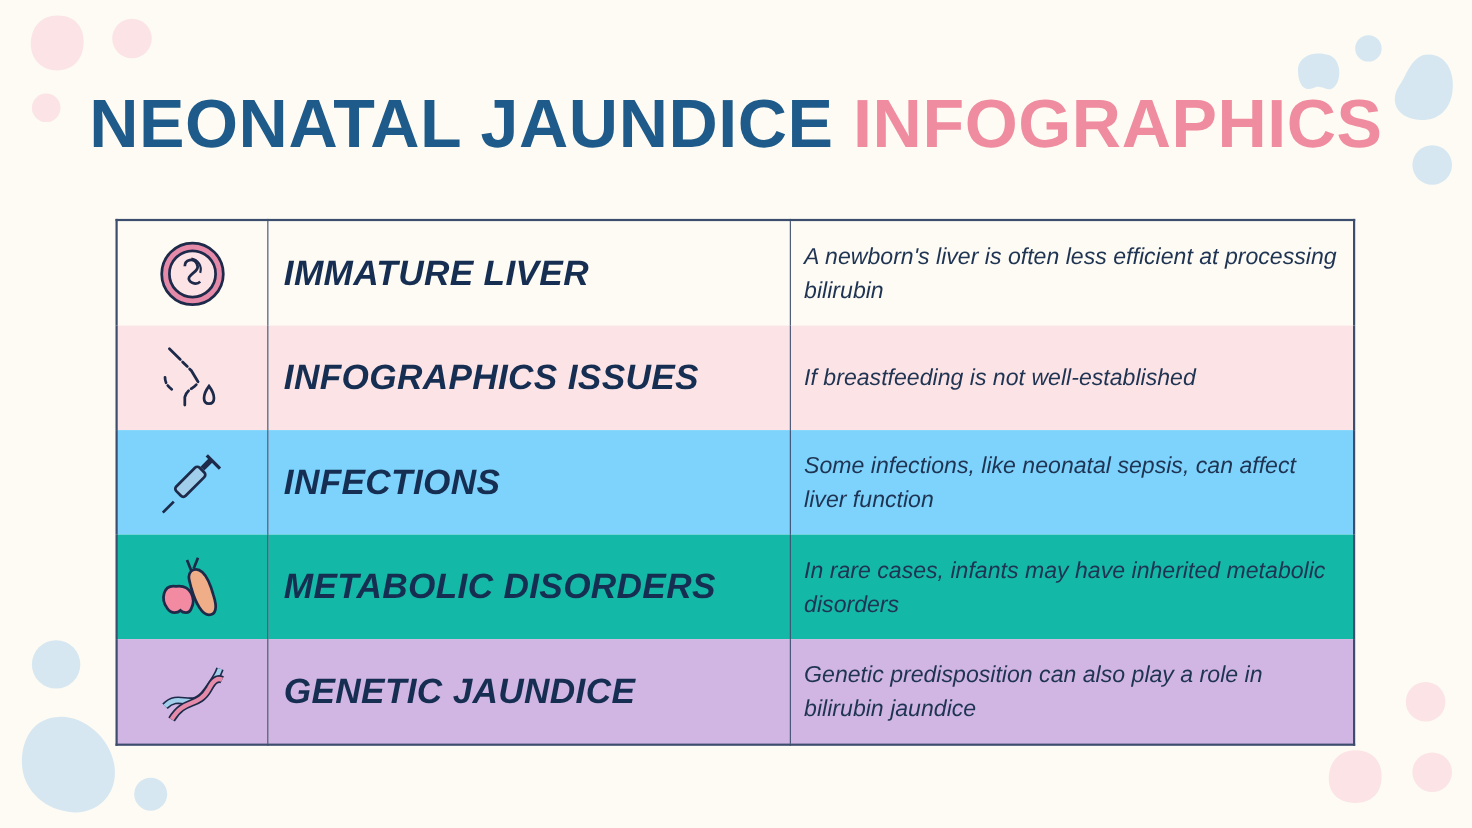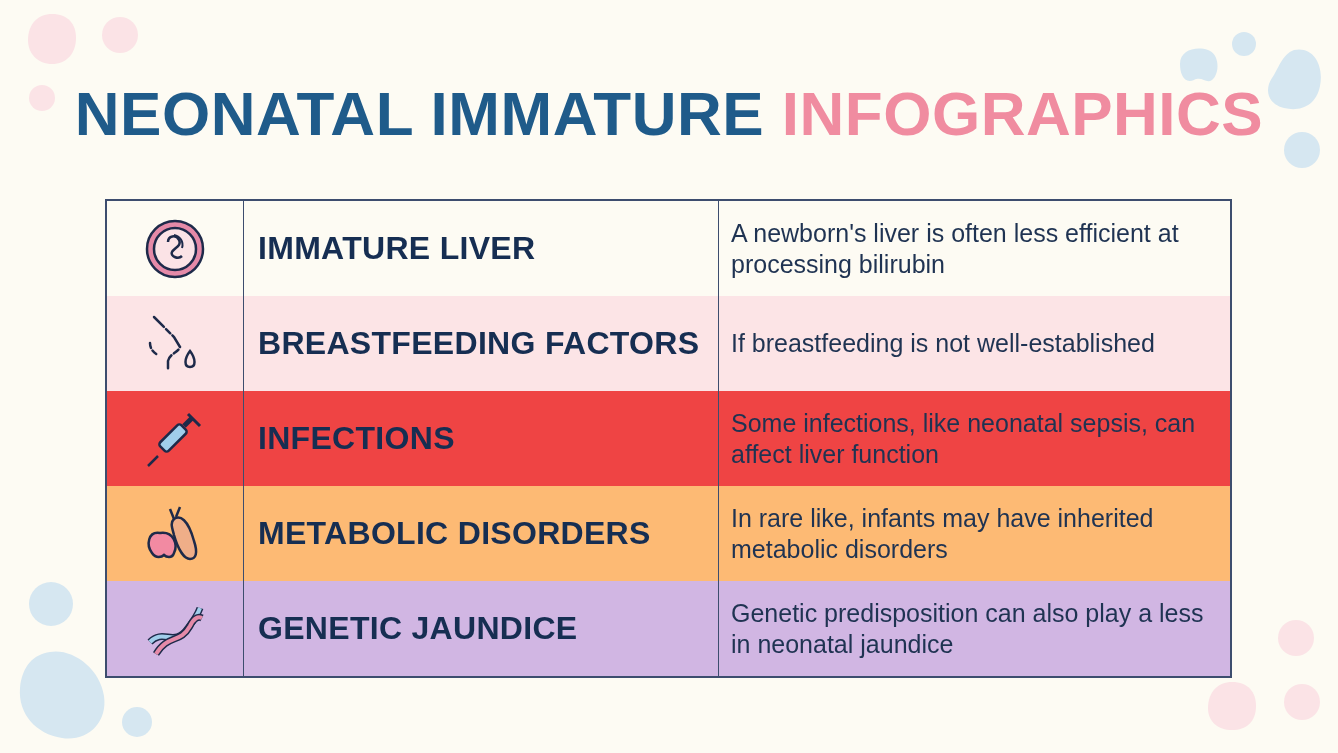--- a/index.html
+++ b/index.html
@@ -1,25 +1,25 @@
 <!DOCTYPE html>
 <html><head>
 <meta charset="utf-8">
 <style>
   html,body{margin:0;padding:0;}
   body{width:1338px;height:753px;background:#fdfbf3;position:relative;overflow:hidden;font-family:"Liberation Sans",sans-serif;}
   .blob{position:absolute;}
   .title{position:absolute;left:0;right:0;top:78px;text-align:center;font-size:62px;font-weight:bold;letter-spacing:0.5px;}
   .title .t1{color:#1f5b8a;}
   .title .t2{color:#f08ca0;font-weight:bold;}
-  table{position:absolute;left:105px;top:199px;width:1127px;border-collapse:collapse;border:2px solid #3d4d6e;}
+  table{position:absolute;left:105px;top:199px;width:1127px;border-collapse:collapse;border:2px solid #3d4d6e;font-style:italic;}
   td{height:95px;padding:0;border-right:1.5px solid #3d4d6e;vertical-align:middle;}
   td.ic{width:136px;text-align:center;}
   td.nm{width:460px;padding-left:14px;font-weight:bold;font-size:32px;color:#162e52;letter-spacing:0.3px;}
-  td.ds{padding-left:12px;padding-right:10px;font-size:25px;color:#1f3352;line-height:31px;border-right:none;}
+  td.ds{padding-left:12px;padding-right:10px;font-size:21px;color:#1f3352;line-height:31px;border-right:none;}
   svg{display:inline-block;vertical-align:middle;}
 </style>
 </head>
 <body>
 
 <svg class="blob" style="left:26px;top:12px" width="52" height="54">
     <path d="M26 2 C42 2 50 12 50 26 C50 42 40 52 26 52 C12 52 2 42 2 28 C2 12 12 2 26 2Z" fill="#fbe3e6"></path>
   </svg>
 <svg class="blob" style="left:100px;top:16px" width="40" height="40">
     <circle cx="20" cy="19" r="18" fill="#fbe3e6"></circle>
@@ -52,21 +52,21 @@
     <circle cx="20" cy="20" r="18" fill="#fbe3e6"></circle>
   </svg>
 <svg class="blob" style="left:1206px;top:680px" width="52" height="52">
     <path d="M26 2 C42 2 50 12 50 26 C50 42 40 50 26 50 C12 50 2 42 2 28 C2 12 12 2 26 2Z" fill="#fbe3e6"></path>
   </svg>
 <svg class="blob" style="left:1282px;top:682px" width="40" height="40">
     <circle cx="20" cy="20" r="18" fill="#fbe3e6"></circle>
   </svg>
 
 <div class="title">
-  <span class="t1">NEONATAL IMMATURE</span>
+  <span class="t1">NEONATAL JAUNDICE</span>
   <span class="t2">INFOGRAPHICS</span>
 </div>
 
 <table>
   <tbody>
       <tr style="background:#fdfbf3">
     <td class="ic">
       <svg width="62" height="62" viewBox="0 0 62 62">
         <circle cx="31" cy="31" r="28" fill="#e58aa8" stroke="#1e2a4a" stroke-width="2.5"></circle>
         <circle cx="31" cy="31" r="21" fill="#fbe3e6" stroke="#1e2a4a" stroke-width="2.5"></circle>
@@ -78,52 +78,52 @@
     <td class="ds"> A newborn's liver is often less efficient at processing bilirubin</td>
   </tr>
   <tr style="background:#fce4e6">
     <td class="ic">
       <svg width="62" height="62" viewBox="0 0 62 62">
         <path d="M10 4 L30 24 L36 34 C34 40 26 40 24 48 L24 56" fill="none" stroke="#1e2a4a" stroke-width="2.5" stroke-dasharray="14 3 6 3" stroke-linecap="round"></path>
         <path d="M6 30 C6 36 10 40 14 42" fill="none" stroke="#1e2a4a" stroke-width="2.5" stroke-dasharray="5 3" stroke-linecap="round"></path>
         <path d="M46 38 C40 46 40 54 46 54 C52 54 52 46 46 38Z" fill="none" stroke="#1e2a4a" stroke-width="2.5"></path>
       </svg>
     </td>
-    <td class="nm">BREASTFEEDING FACTORS</td>
+    <td class="nm">INFOGRAPHICS ISSUES</td>
     <td class="ds">If breastfeeding is not well-established</td>
   </tr>
-  <tr style="background:#ef4444">
+  <tr style="background:#7dd3fc">
     <td class="ic">
       <svg width="62" height="62" viewBox="0 0 62 62">
         <line x1="4" y1="58" x2="14" y2="48" stroke="#1e2a4a" stroke-width="2.5"></line>
         <rect x="14" y="24" width="30" height="12" rx="3" transform="rotate(-45 29 30)" fill="#a1ceeb" stroke="#1e2a4a" stroke-width="2.5"></rect>
         <line x1="40" y1="18" x2="48" y2="10" stroke="#1e2a4a" stroke-width="5"></line>
         <line x1="44" y1="6" x2="56" y2="18" stroke="#1e2a4a" stroke-width="3"></line>
       </svg>
     </td>
     <td class="nm">INFECTIONS</td>
     <td class="ds">Some infections, like neonatal sepsis, can affect liver function</td>
   </tr>
-  <tr style="background:#fdba74">
+  <tr style="background:#14b8a6">
     <td class="ic">
       <svg width="62" height="62" viewBox="0 0 62 62">
         <path d="M30 16 C36 12 44 16 50 38 C54 50 52 56 46 56 C40 56 34 46 30 32 C28 24 26 20 30 16Z" fill="#efae88" stroke="#1e2a4a" stroke-width="2.5"></path>
         <path d="M30 16 L26 6 M32 14 L36 4" stroke="#1e2a4a" stroke-width="2.5"></path>
         <path d="M16 30 C4 28 2 42 8 50 C12 56 18 54 20 52 C22 54 28 56 30 50 C34 42 30 28 16 30Z" fill="#f28aa2" stroke="#1e2a4a" stroke-width="2.5"></path>
       </svg>
     </td>
     <td class="nm">METABOLIC DISORDERS</td>
-    <td class="ds">In rare like, infants may have inherited metabolic disorders</td>
+    <td class="ds">In rare cases, infants may have inherited metabolic disorders</td>
   </tr>
   <tr style="background:#d1b6e3">
     <td class="ic">
       <svg width="62" height="62" viewBox="0 0 62 62">
         <path d="M6 44 C20 30 30 50 44 30 C50 22 54 16 56 10" fill="none" stroke="#1e2a4a" stroke-width="7"></path>
         <path d="M6 44 C20 30 30 50 44 30 C50 22 54 16 56 10" fill="none" stroke="#a1ceeb" stroke-width="4"></path>
         <path d="M12 56 C24 36 36 46 46 28 C50 20 54 18 58 20" fill="none" stroke="#1e2a4a" stroke-width="7"></path>
         <path d="M12 56 C24 36 36 46 46 28 C50 20 54 18 58 20" fill="none" stroke="#e58aa8" stroke-width="4"></path>
       </svg>
     </td>
     <td class="nm">GENETIC JAUNDICE</td>
-    <td class="ds">Genetic predisposition can also play a less in neonatal jaundice</td>
+    <td class="ds">Genetic predisposition can also play a role in bilirubin jaundice</td>
   </tr>
 </tbody>
   </table>
 
 </body></html>

